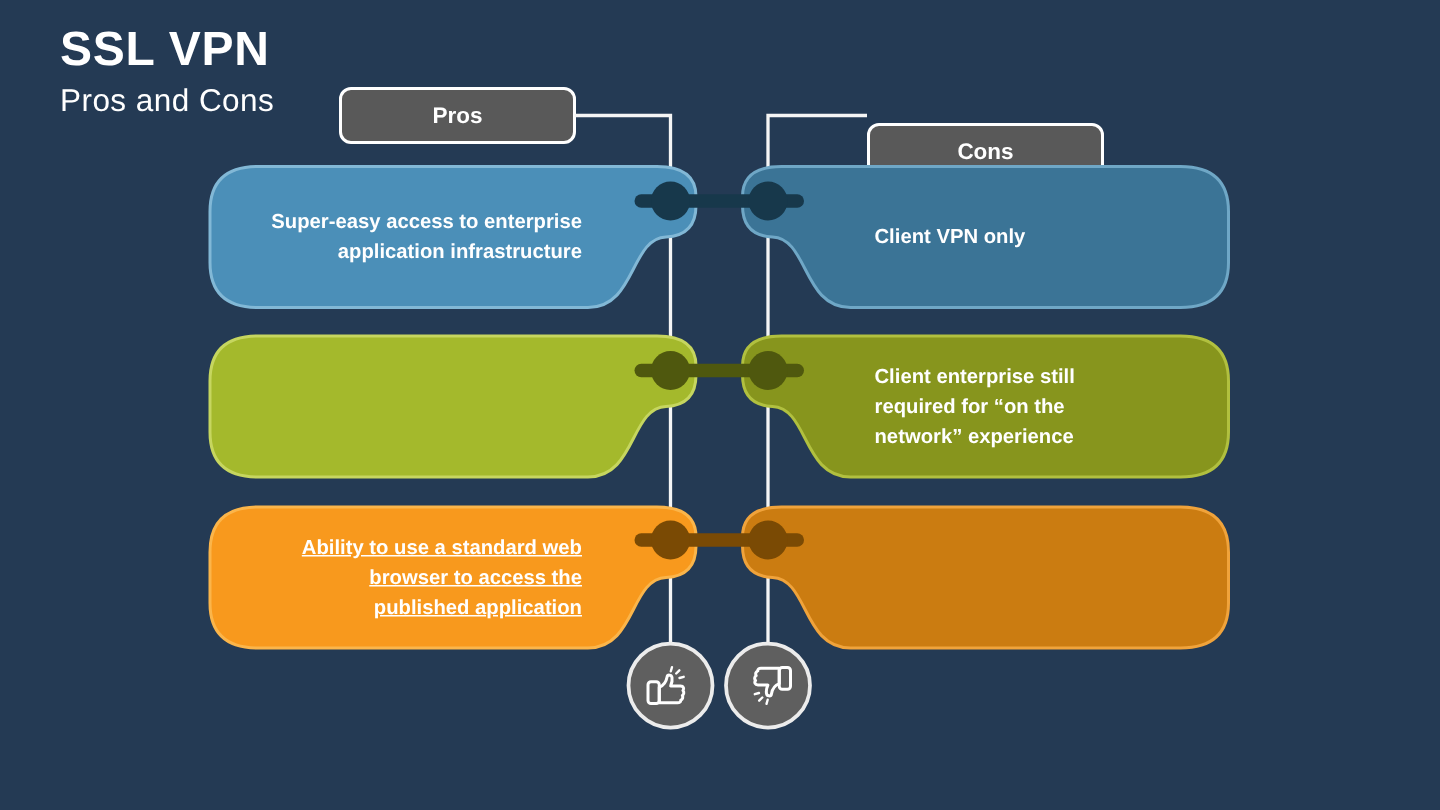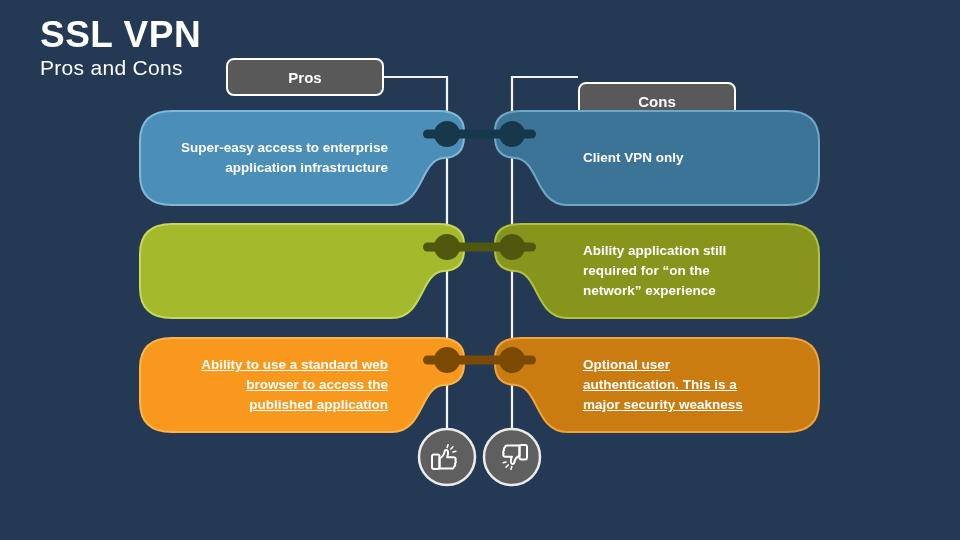--- a/index.html
+++ b/index.html
@@ -4,21 +4,21 @@
 <style>
   html,body{margin:0;padding:0;}
   .stage{
     position:relative; width:960px; height:540px; overflow:hidden;
     background:var(--background,#243a54);
     font-family:"Liberation Sans", sans-serif;
     color:#fff;
   }
   .abs{position:absolute;}
   .title{
-    left:40px; top:14px; font-size:37px; font-weight:700; letter-spacing:.5px;
+    left:40px; top:14px; font-size:32px; font-weight:700; letter-spacing:.5px;
   }
   .subtitle{
     left:40px; top:56px; font-size:21px; font-weight:400; letter-spacing:.3px;
   }
   .pill{
     top:58px; width:158px; height:38px; box-sizing:border-box;
     background:var(--button_fill,#595959);
     border:2px solid #fff; border-radius:8px;
     display:flex; align-items:center; justify-content:center;
     font-size:15px; font-weight:700; color:#fff;
@@ -104,23 +104,20 @@
           <path d="M 4.8 -9 L 6.9 -11.1"></path>
           <path d="M 7 -6 L 9.8 -6.8"></path>
         </g>
       </g>
     </g>
   </svg>
 
   <div class="abs blob-text right row1">Client VPN only</div>
   <div class="abs blob-text left row1">Super-easy access to enterprise
 application infrastructure</div>
-  <div class="abs blob-text right row2">Ability application still
+  <div class="abs blob-text right row2">Client enterprise still
 required for “on the
 network” experience</div>
   <div class="abs blob-text left row3">Ability to use a standard web
 browser to access the
 published application</div>
-  <div class="abs blob-text right row3">Optional user
-authentication. This is a
-major security weakness</div>
 
 </div>
 
 </body></html>

